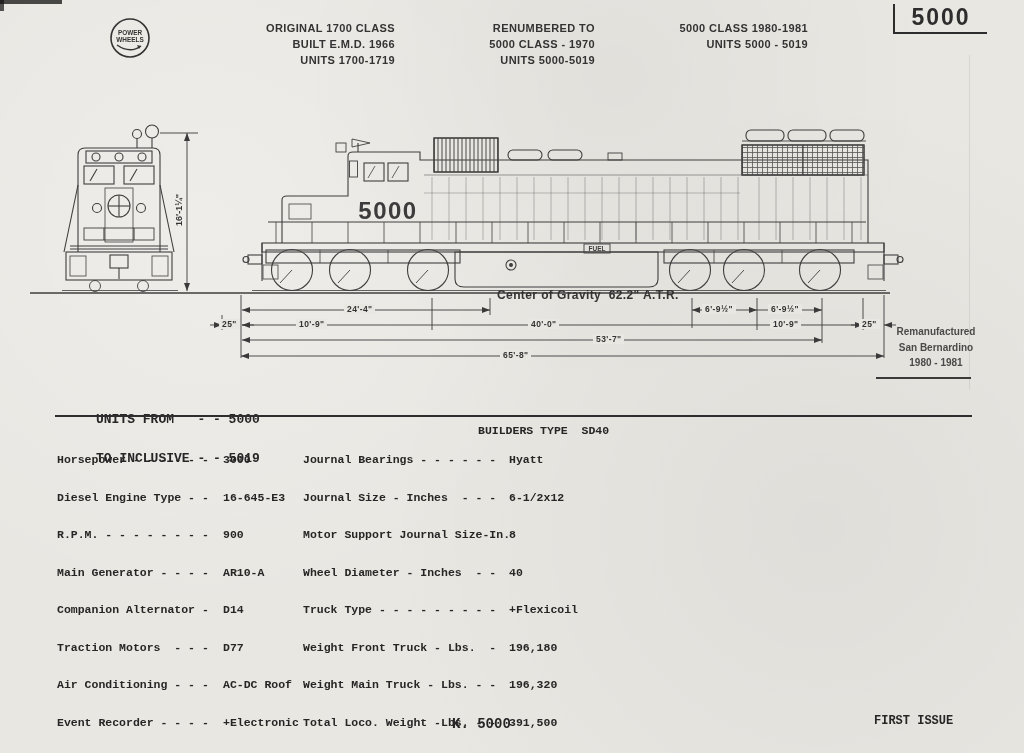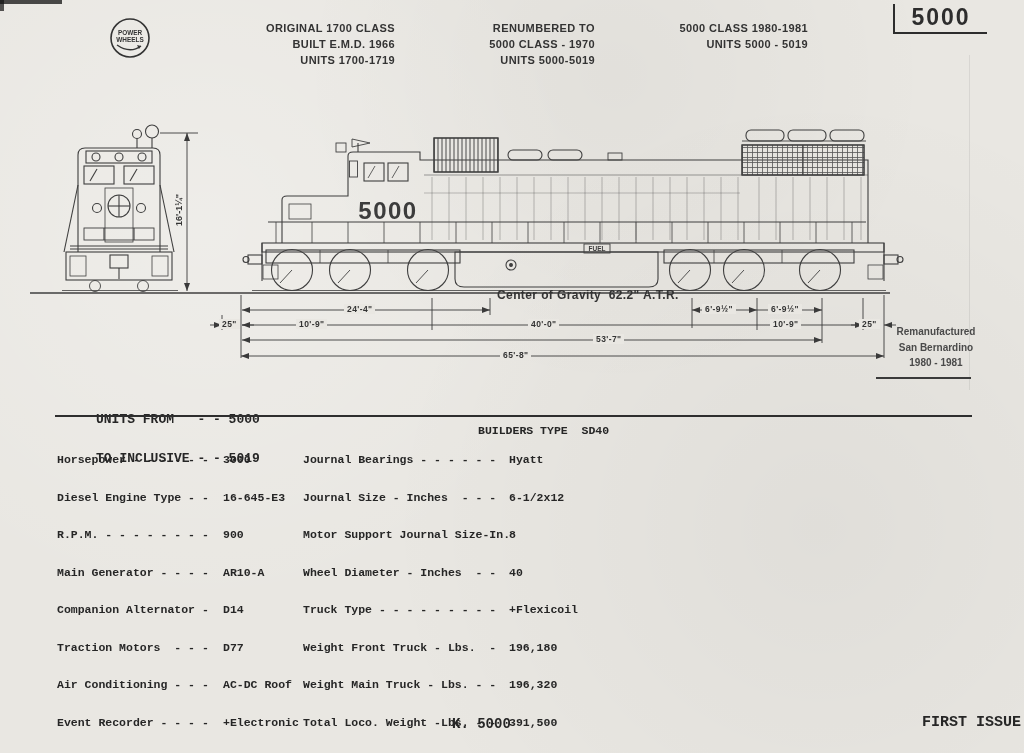--- a/index.html
+++ b/index.html
@@ -39,21 +39,21 @@
   .btline{position:absolute;left:478px;top:424px;font-size:11.5px;}
   .rule{position:absolute;left:55px;top:415px;width:917px;height:1.5px;background:#2e2e2e;}
   .col{position:absolute;top:429px;font-size:11.5px;line-height:12.5px;}
   .col .row{display:flex;}
   .colL{left:57px;width:246px;}
   .colL .lab{width:166px;flex:none;}
   .colR{left:303px;width:460px;}
   .colR .lab{width:206px;flex:none;}
   
   .footL{position:absolute;left:452px;top:716px;font-size:14px;}
-  .footR{position:absolute;left:874px;top:714px;font-size:15px;margin-left:48px;}
+  .footR{position:absolute;left:874px;top:714px;font-size:12px;}
   
   .smudge1{position:absolute;left:0;top:0;width:62px;height:4px;background:#111;opacity:.75;}
   .smudge2{position:absolute;left:0;top:0;width:4px;height:11px;background:#111;opacity:.7;}
   .fold{position:absolute;left:969px;top:55px;width:1px;height:335px;background:rgba(0,0,0,.07);}
 </style>
 </head>
 <body>
 
 <div class="page">
 

